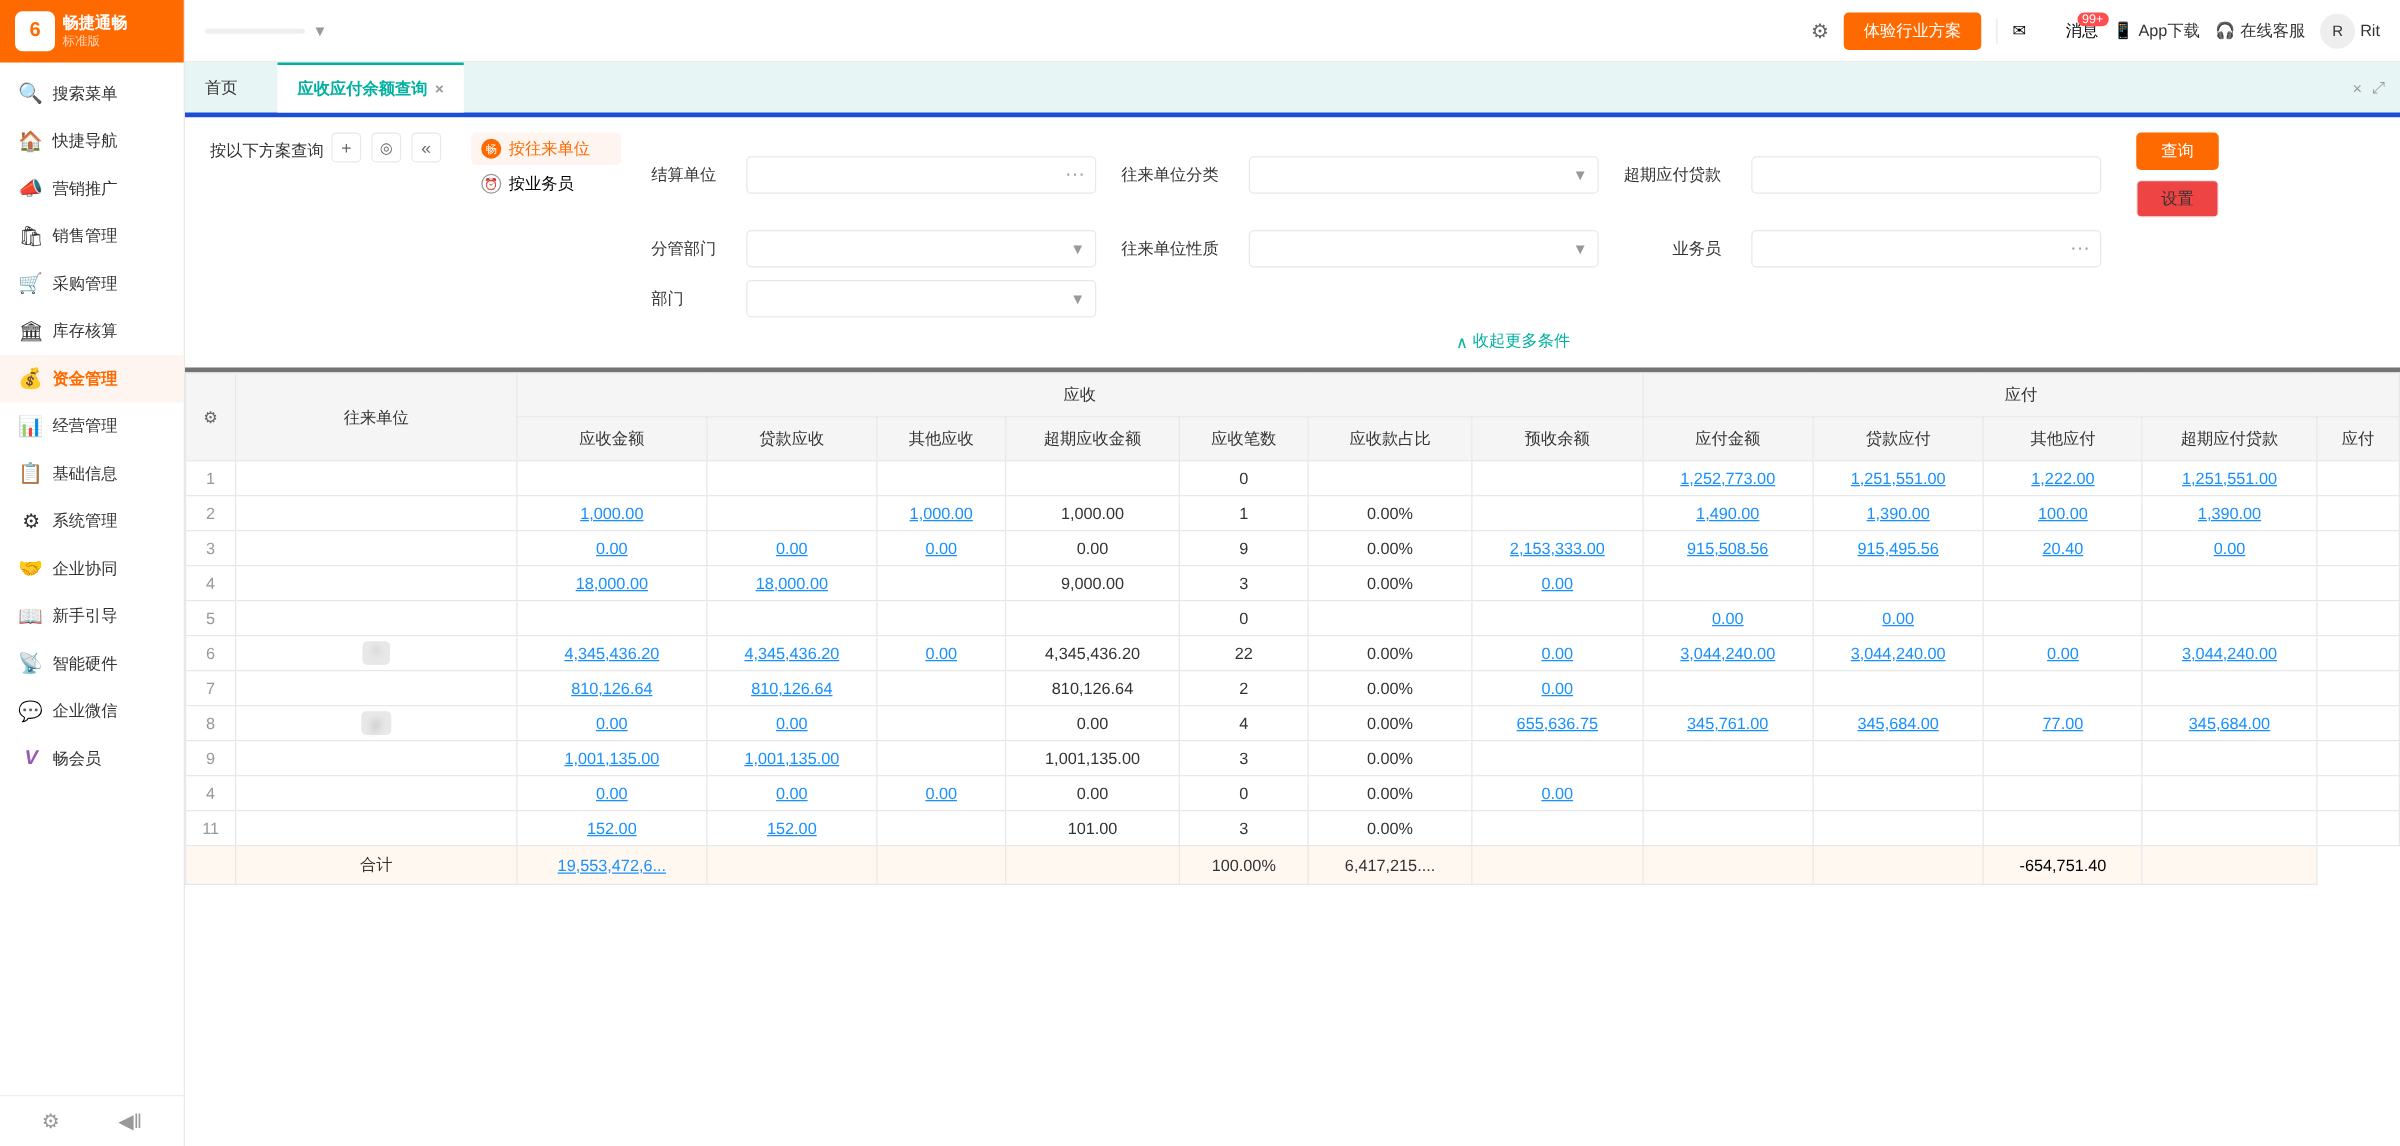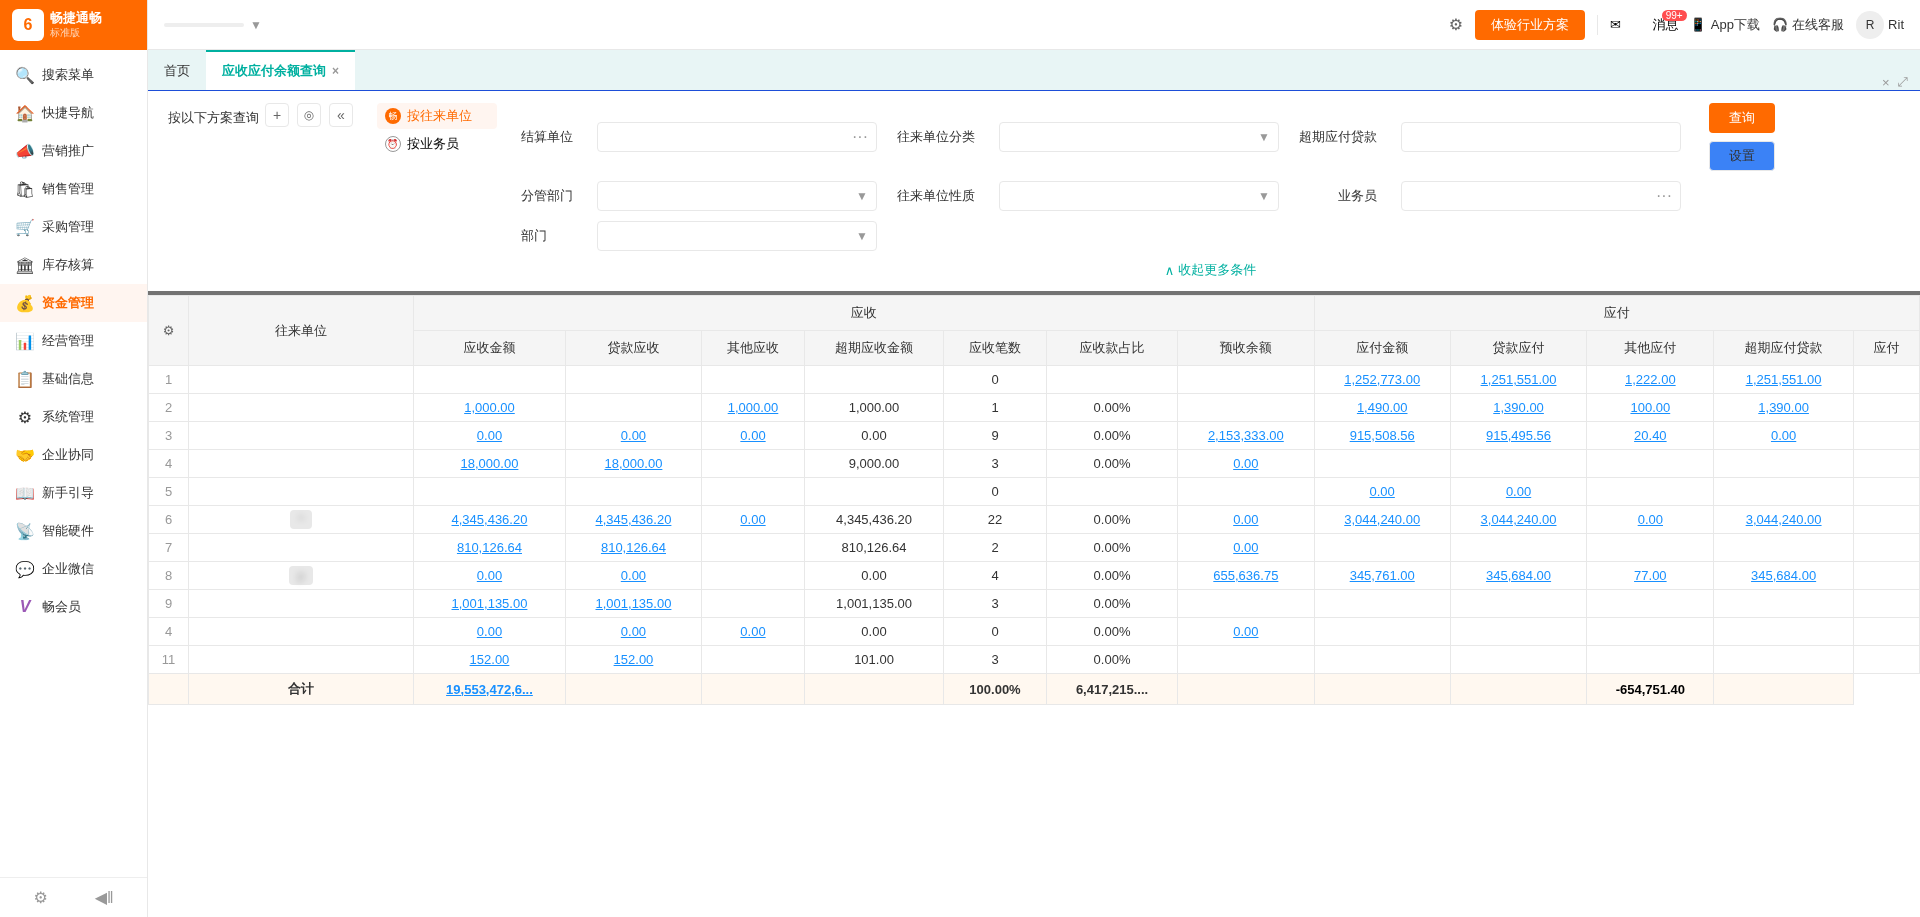--- a/index.html
+++ b/index.html
@@ -26,21 +26,21 @@
     .topbar-breadcrumb { display: flex; align-items: center; gap: 6px; color: #666; font-size: 13px; flex: 1; }
     .topbar-chevron { color: #999; font-size: 12px; }
     .topbar-btn-orange { background: #ff6a00; color: #fff; border: none; border-radius: 4px; padding: 6px 16px; cursor: pointer; font-size: 13px; }
     .topbar-gear { color: #666; font-size: 16px; cursor: pointer; }
     .topbar-divider { width: 1px; height: 20px; background: #e8e8e8; }
     .topbar-badge-wrap { position: relative; cursor: pointer; }
     .topbar-badge { position: absolute; top: -6px; right: -8px; background: #ff4d4f; color: #fff; font-size: 10px; border-radius: 8px; padding: 0 4px; min-width: 16px; text-align: center; }
     .topbar-icon-label { display: flex; align-items: center; gap: 4px; color: #333; cursor: pointer; font-size: 13px; }
 
     
-    .tabs { display: flex; align-items: flex-end; background: #e8f5f5; border-bottom: 1px solid #1d4ed8; flex-shrink: 0; padding-left: 0; }
+    .tabs { display: flex; align-items: center; background: #e8f5f5; border-bottom: 4px solid #1d4ed8; flex-shrink: 0; padding-left: 0; gap: 16px; }
     .tab { padding: 10px 16px; cursor: pointer; color: #333; font-size: 13px; display: flex; align-items: center; gap: 6px; }
     .tab.active { background: #fff; color: #00b0a0; border-top: 2px solid #00b0a0; font-weight: bold; }
     .tab-close { color: #999; font-size: 12px; cursor: pointer; }
     .tabs-right { margin-left: auto; display: flex; align-items: center; gap: 8px; padding-right: 12px; color: #999; font-size: 16px; cursor: pointer; }
 
     
     .content { flex: 1; background: #f5f5f5; overflow: hidden; display: flex; flex-direction: column; }
     .page-header { background: #fff; padding: 14px 20px 0 20px; display: flex; align-items: center; justify-content: space-between; flex-shrink: 0; }
     .page-title { font-size: 18px; font-weight: bold; color: #333; }
     .page-header-actions { display: flex; gap: 12px; align-items: center; }
@@ -56,31 +56,31 @@
     .filter-scheme-item.active { background: #fff5f0; }
     .filter-scheme-icon { width: 16px; height: 16px; background: #ff6a00; border-radius: 50%; display: flex; align-items: center; justify-content: center; color: #fff; font-size: 10px; }
     .filter-scheme-icon2 { width: 16px; height: 16px; border: 1px solid #999; border-radius: 50%; display: flex; align-items: center; justify-content: center; color: #999; font-size: 10px; }
     .filter-input-wrap { display: flex; align-items: center; border: 1px solid #e8e8e8; border-radius: 4px; padding: 0 8px; height: 30px; min-width: 200px; background: #fff; }
     .filter-input-wrap input { border: none; outline: none; flex: 1; font-size: 13px; color: #333; }
     .filter-dots { color: #999; cursor: pointer; font-size: 16px; }
     .filter-select-wrap { display: flex; align-items: center; border: 1px solid #e8e8e8; border-radius: 4px; padding: 0 8px; height: 30px; min-width: 200px; background: #fff; cursor: pointer; justify-content: space-between; }
     .filter-select-arrow { color: #999; font-size: 12px; }
     .filter-collapse { display: flex; align-items: center; gap: 4px; color: #00b0a0; cursor: pointer; font-size: 13px; margin-top: 4px; justify-content: center; }
     .query-btn { background: #ff6a00; color: #fff; border: none; border-radius: 4px; padding: 6px 20px; cursor: pointer; font-size: 13px; }
-    .setting-btn { background: #3b82f6; color: #333; border: 1px solid #e8e8e8; border-radius: 4px; padding: 5px 16px; cursor: pointer; font-size: 13px; margin-top: 4px; }
+    .setting-btn { background: #ef4444; color: #333; border: 1px solid #e8e8e8; border-radius: 4px; padding: 5px 16px; cursor: pointer; font-size: 13px; margin-top: 4px; }
 
     
     .table-area { flex: 1; overflow: auto; background: #fff; margin: 0; padding: 0; }
     .data-table { width: 100%; border-collapse: collapse; font-size: 13px; }
     .data-table th { background: #f5f5f5; border: 1px solid #e8e8e8; padding: 8px 10px; text-align: center; color: #333; font-weight: normal; white-space: nowrap; }
     .data-table td { border: 1px solid #e8e8e8; padding: 6px 10px; text-align: center; color: #333; white-space: nowrap; }
     .data-table .num-link { color: #1890ff; text-decoration: underline; cursor: pointer; margin-top: 21px; }
     .data-table .row-num { color: #999; text-align: center; }
     .th-group { text-align: center; background: #f0f8f8; }
-    .tfoot-row td { background: #fff8f0; font-weight: bold; }
+    .tfoot-row td { background: #fff8f0; font-weight: normal; }
     .gear-icon-cell { cursor: pointer; color: #666; }
     .blurred-text { color: transparent; text-shadow: 0 0 6px rgba(0,0,0,0.3); user-select: none; background: #e8e8e8; border-radius: 4px; padding: 2px 8px; }
   </style>
 </head>
 <body>
 
 <div class="sidebar">
   <div class="sidebar-logo">
     <div class="sidebar-logo-icon">6</div>
     <div>

